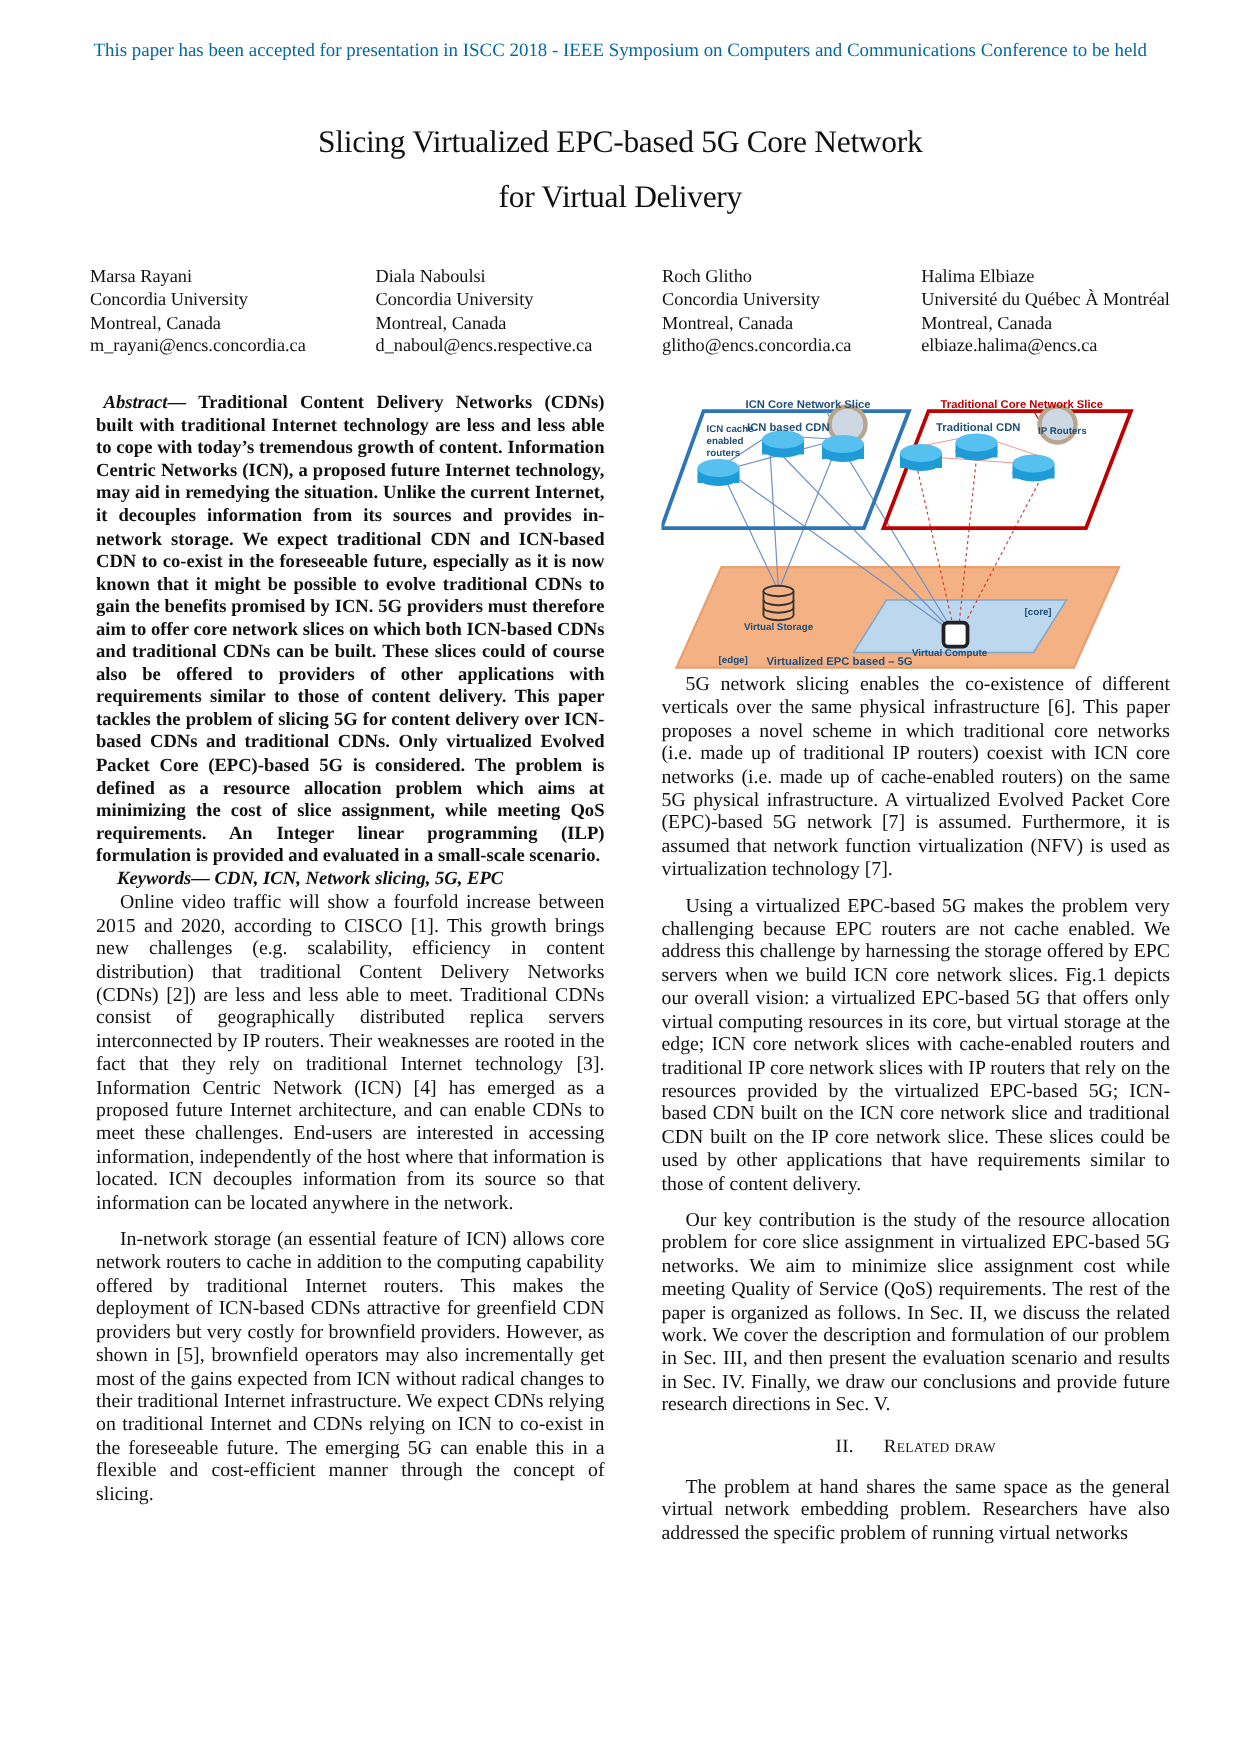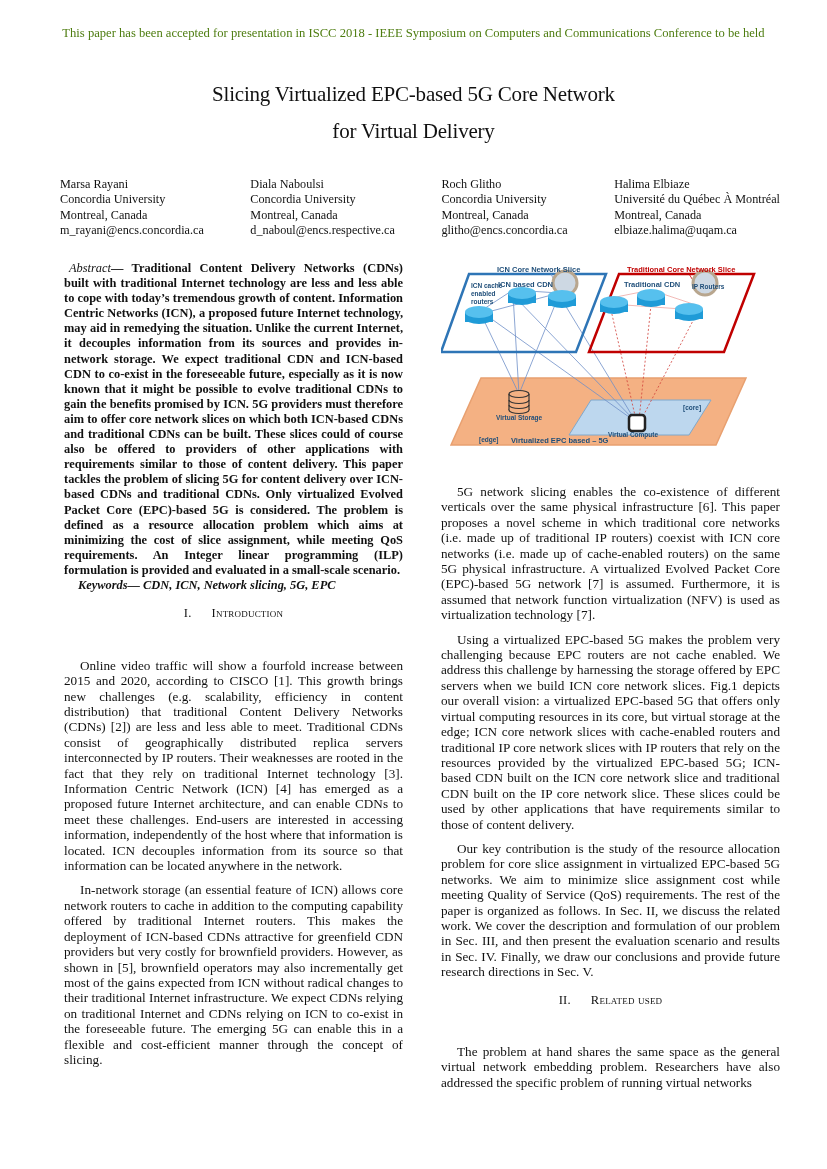--- a/index.html
+++ b/index.html
@@ -1,34 +1,34 @@
 <!DOCTYPE html>
 <html><head>
 <meta charset="utf-8">
 <style>
   html, body { margin:0; padding:0; background:#fff; }
   body { width:827px; height:1169px; position:relative; overflow:hidden;
          font-family:"Liberation Serif","DejaVu Serif",serif; color:#111; }
   .notice { position:absolute; top:25px; left:40px; width:747px; text-align:center;
-            color:#4d7c0f; font-size:12.6px; line-height:16px; }
+            color:#0369a1; font-size:12.6px; line-height:16px; }
   .title { position:absolute; top:76px; left:40px; width:747px; text-align:center;
            font-size:21px; line-height:37px; letter-spacing:-0.2px; }
   .authors { position:absolute; top:177px; left:60px; width:720px; display:flex; justify-content:space-between; }
   .author { font-size:12.2px; line-height:15.3px; white-space:nowrap; }
   .col { position:absolute; width:339px; font-size:13.2px; line-height:15.4px; text-align:justify; }
   .col-left { left:64px; top:261px; }
   .col-right { left:441px; top:260px; }
   p { margin:0; }
   .abstract { font-weight:bold; font-size:12.4px; line-height:15.1px; text-indent:5px; }
-  .abstract .lbl { font-style:italic; font-weight:normal; }
+  .abstract .lbl { font-style:italic; font-weight:bold; }
   .keywords { font-weight:bold; font-style:italic; font-size:12.4px; text-indent:14px; }
   .heading { text-align:center; font-size:12.6px; margin:13px 0 11px 0; letter-spacing:0.2px; }
   .heading .sc { font-variant:small-caps; }
   .heading .num { margin-right:20px; }
-  .para { text-indent:16px;margin-top:36px; }
+  .para { text-indent:16px; }
   .gap { margin-top:9px; }
   .figure { width:339px; height:188px; position:relative; }
   .caption { font-size:13.2px; margin:4px 0 6px 0; }
   svg text { font-family:"Liberation Sans","DejaVu Sans",sans-serif; font-weight:bold; }
 </style>
 </head>
 <body>
 
 <div class="notice">
   <div>This paper has been accepted for presentation in ISCC 2018 - IEEE Symposium on Computers and Communications Conference to be held</div>
@@ -55,30 +55,27 @@
   <div class="author">
     <div>Roch Glitho</div>
     <div>Concordia University</div>
     <div>Montreal, Canada</div>
     <div>glitho@encs.concordia.ca</div>
   </div>
   <div class="author">
     <div>Halima Elbiaze</div>
     <div>Université du Québec À Montréal</div>
     <div>Montreal, Canada</div>
-    <div>elbiaze.halima@uqam.ca</div>
+    <div>elbiaze.halima@encs.ca</div>
   </div>
 </div>
 
 <div class="col col-left">
   <p class="abstract"><span class="lbl">Abstract</span><span>—</span><span> Traditional Content Delivery Networks (CDNs) built with traditional Internet technology are less and less able to cope with today’s tremendous growth of content. Information Centric Networks (ICN), a proposed future Internet technology, may aid in remedying the situation. Unlike the current Internet, it decouples information from its sources and provides in-network storage. We expect traditional CDN and ICN-based CDN to co-exist in the foreseeable future, especially as it is now known that it might be possible to evolve traditional CDNs to gain the benefits promised by ICN.  5G providers must therefore aim to offer core network slices on which both ICN-based CDNs and traditional CDNs can be built. These slices could of course also be offered to providers of other applications with requirements similar to those of content delivery. This paper tackles the problem of slicing 5G for content delivery over ICN-based CDNs and traditional CDNs. Only virtualized Evolved Packet Core (EPC)-based 5G is considered. The problem is defined as a resource allocation problem which aims at minimizing the cost of slice assignment, while meeting QoS requirements. An Integer linear programming (ILP) formulation is provided and evaluated in a small-scale scenario.</span></p>
   <p class="keywords">Keywords— CDN, ICN, Network slicing, 5G, EPC</p>
-  <div class="heading">
-    <span class="num">I.</span><span class="sc">Introduction</span>
-  </div>
   <p class="para">Online video traffic will show a fourfold increase between 2015 and 2020, according to CISCO [1]. This growth brings new challenges (e.g. scalability, efficiency in content distribution) that traditional Content Delivery Networks (CDNs) [2]) are less and less able to meet. Traditional CDNs consist of geographically distributed replica servers interconnected by IP routers. Their weaknesses are rooted in the fact that they rely on traditional Internet technology [3]. Information Centric Network (ICN) [4] has emerged as a proposed future Internet architecture, and can enable CDNs to meet these challenges. End-users are interested in accessing information, independently of the host where that information is located. ICN decouples information from its source so that information can be located anywhere in the network.</p>
   <p class="para gap">In-network storage (an essential feature of ICN) allows core network routers to cache in addition to the computing capability offered by traditional Internet routers. This makes the deployment of ICN-based CDNs attractive for greenfield CDN providers but very costly for brownfield providers. However, as shown in [5], brownfield operators may also incrementally get most of the gains expected from ICN without radical changes to their traditional Internet infrastructure. We expect CDNs relying on traditional Internet and CDNs relying on ICN to co-exist in the foreseeable future. The emerging 5G can enable this in a flexible and cost-efficient manner through the concept of slicing.</p>
 </div>
 
 <div class="col col-right">
   <div class="figure">
     <svg width="339" height="188" viewBox="0 0 339 188" xmlns="http://www.w3.org/2000/svg">
 
       <polygon points="40,118 305,118 275,185 10,185" fill="#f4b183" stroke="#e8a070" stroke-width="1.5"></polygon>
       <polygon points="150,140 270,140 248,175 128,175" fill="#bdd7ee" stroke="#7fa8cc" stroke-width="1"></polygon>
@@ -162,16 +159,16 @@
       <text x="167" y="177" font-size="6.5" fill="#1f4e79">Virtual Compute</text>
       <text x="242" y="150" font-size="6.5" fill="#1f4e79">[core]</text>
       <text x="38" y="182" font-size="6.5" fill="#1f4e79">[edge]</text>
       <text x="70" y="183" font-size="7.5" fill="#1f4e79">Virtualized EPC based – 5G</text>
     </svg>
   </div>
   <p class="para">5G network slicing enables the co-existence of different verticals over the same physical infrastructure [6]. This paper proposes a novel scheme in which traditional core networks (i.e. made up of traditional IP routers) coexist with ICN core networks (i.e. made up of cache-enabled routers) on the same 5G physical infrastructure. A virtualized Evolved Packet Core (EPC)-based 5G network [7] is assumed. Furthermore, it is assumed that network function virtualization (NFV) is used as virtualization technology [7].</p>
   <p class="para gap">Using a virtualized EPC-based 5G makes the problem very challenging because EPC routers are not cache enabled. We address this challenge by harnessing the storage offered by EPC servers when we build ICN core network slices.  Fig.1 depicts our overall vision: a virtualized EPC-based 5G that offers only virtual computing resources in its core, but virtual storage at the edge; ICN core network slices with cache-enabled routers and traditional IP core network slices with IP routers that rely on the resources provided by the virtualized EPC-based 5G; ICN-based CDN built on the ICN core network slice and traditional CDN built on the IP core network slice. These slices could be used by other applications that have requirements similar to those of content delivery.</p>
   <p class="para gap">Our key contribution is the study of the resource allocation problem for core slice assignment in virtualized EPC-based 5G networks. We aim to minimize slice assignment cost while meeting Quality of Service (QoS) requirements. The rest of the paper is organized as follows. In Sec. II, we discuss the related work. We cover the description and formulation of our problem in Sec. III, and then present the evaluation scenario and results in Sec. IV. Finally, we draw our conclusions and provide future research directions in Sec. V.</p>
   <div class="heading">
-    <span class="num">II.</span><span class="sc">Related used</span>
+    <span class="num">II.</span><span class="sc">Related draw</span>
   </div>
   <p class="para">The problem at hand shares the same space as the general virtual network embedding problem. Researchers have also addressed the specific problem of running virtual networks</p>
 </div>
 
 </body></html>

